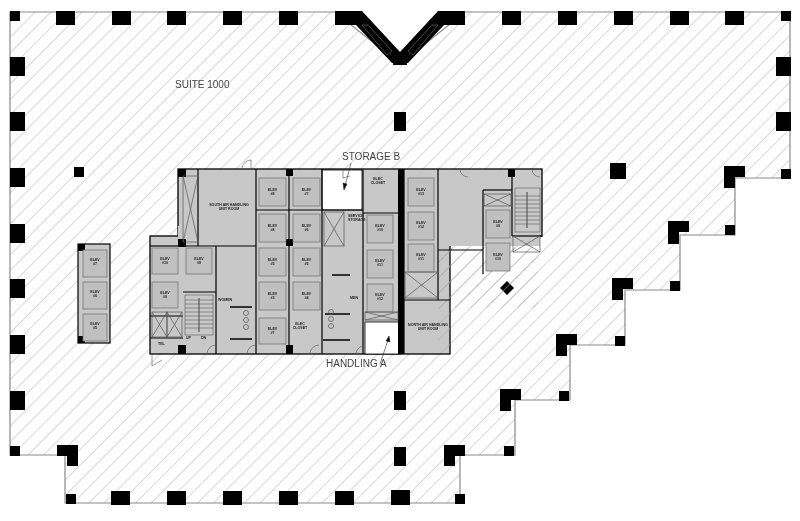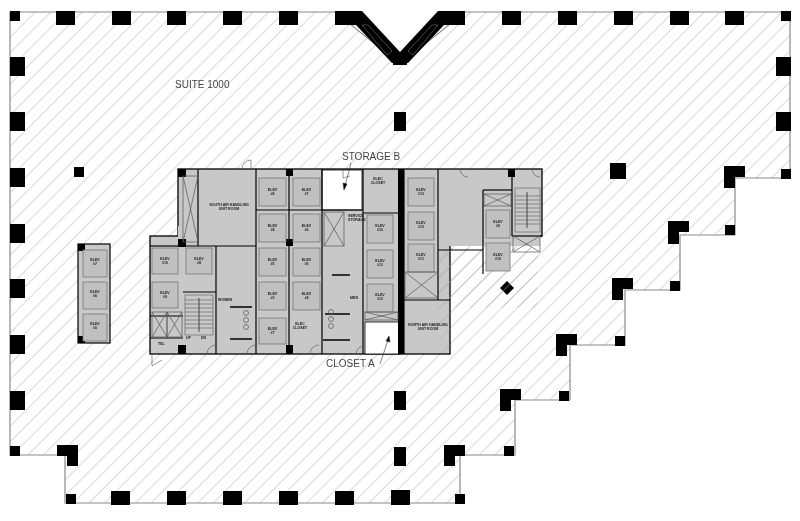--- a/index.html
+++ b/index.html
@@ -252,21 +252,21 @@
   </g>
 
   <g stroke="#777" fill="none" stroke-width="0.6">
     <polygon points="362,25 368,25 392,51 387,55"></polygon>
     <polygon points="438,25 432,25 408,51 413,55"></polygon>
   </g>
 </svg>
 
 <div class="lbl big" style="left:175px; top:79px;">SUITE 1000</div>
 <div class="lbl big" style="left:342px; top:151px;">STORAGE B</div>
-<div class="lbl big" style="left:326px; top:358px;">CLOSET A</div>
+<div class="lbl big" style="left:326px; top:358px;">HANDLING A</div>
 
 <div class="lbl tiny" style="left:205px; top:203px; width:48px; white-space:normal;">SOUTH AIR HANDLING UNIT ROOM</div>
 <div class="lbl tiny" style="left:408px; top:323px; width:40px; white-space:normal;">NORTH AIR HANDLING UNIT ROOM</div>
 <div class="lbl tiny" style="left:218px; top:298px;">WOMEN</div>
 <div class="lbl tiny" style="left:350px; top:296px;">MEN</div>
 <div class="lbl tiny" style="left:368px; top:177px; width:20px; white-space:normal;">ELEC CLOSET</div>
 <div class="lbl tiny" style="left:290px; top:322px; width:20px; white-space:normal;">ELEC CLOSET</div>
 <div class="lbl tiny" style="left:348px; top:214px; width:12px; white-space:normal;">SERVICE STORAGE</div>
 <div class="lbl tiny" style="left:158px; top:342px;">TEL</div>
 <div class="lbl tiny" style="left:186px; top:336px;">UP</div>

